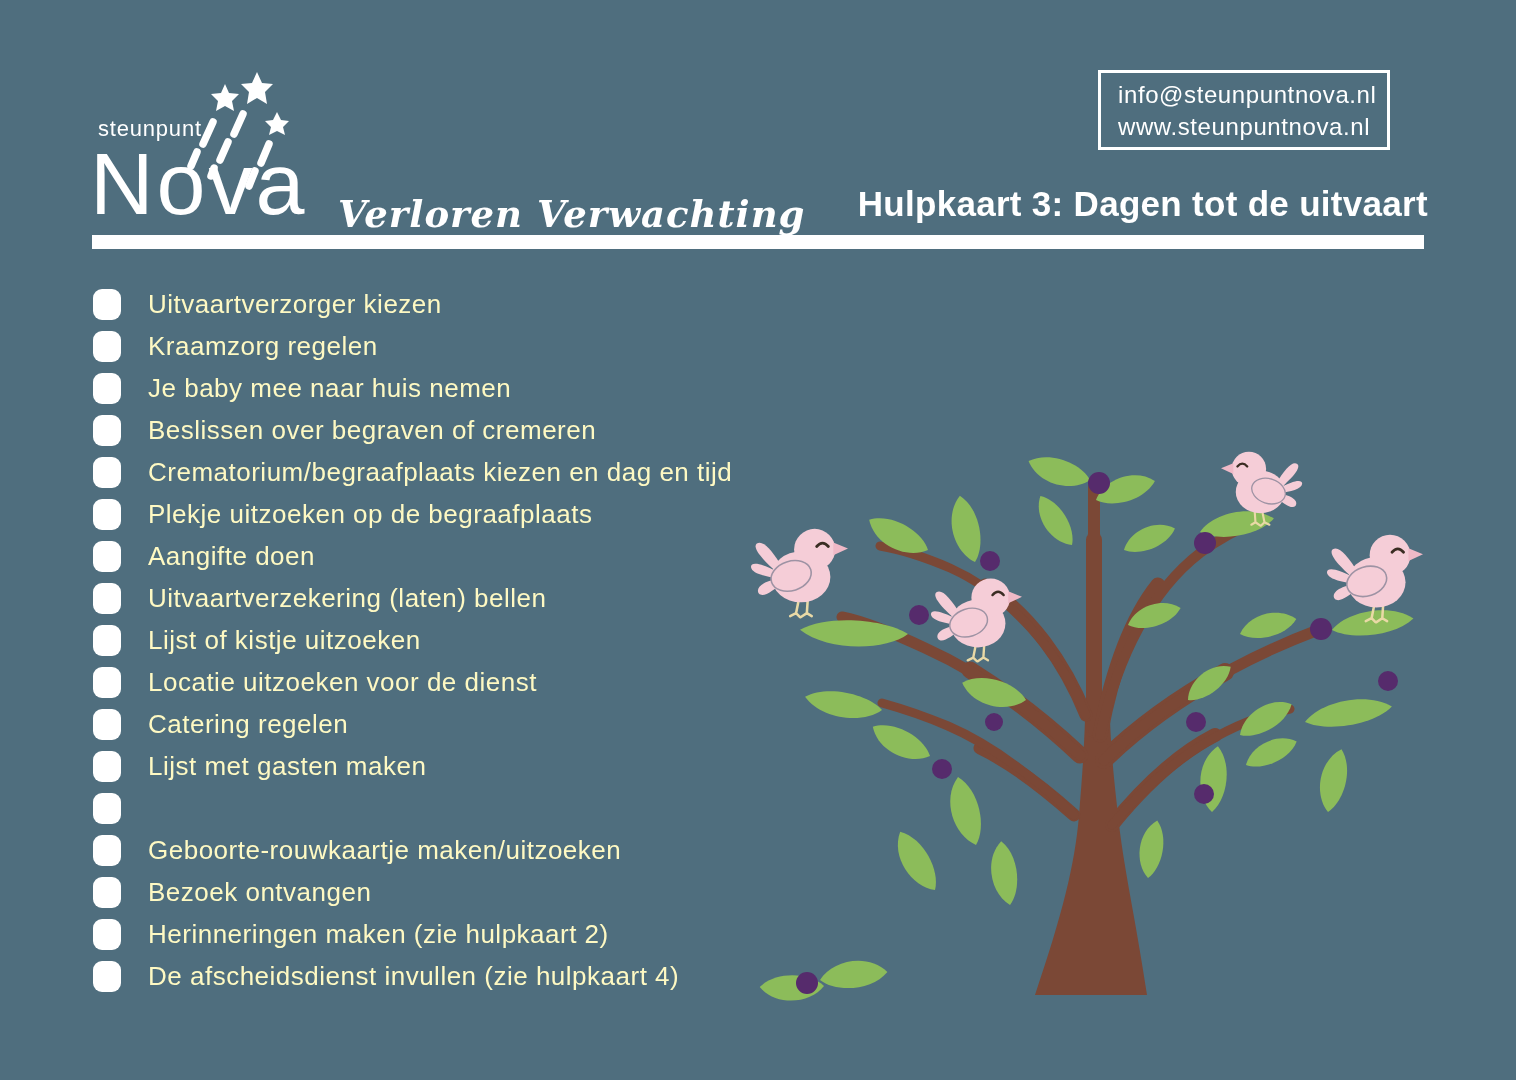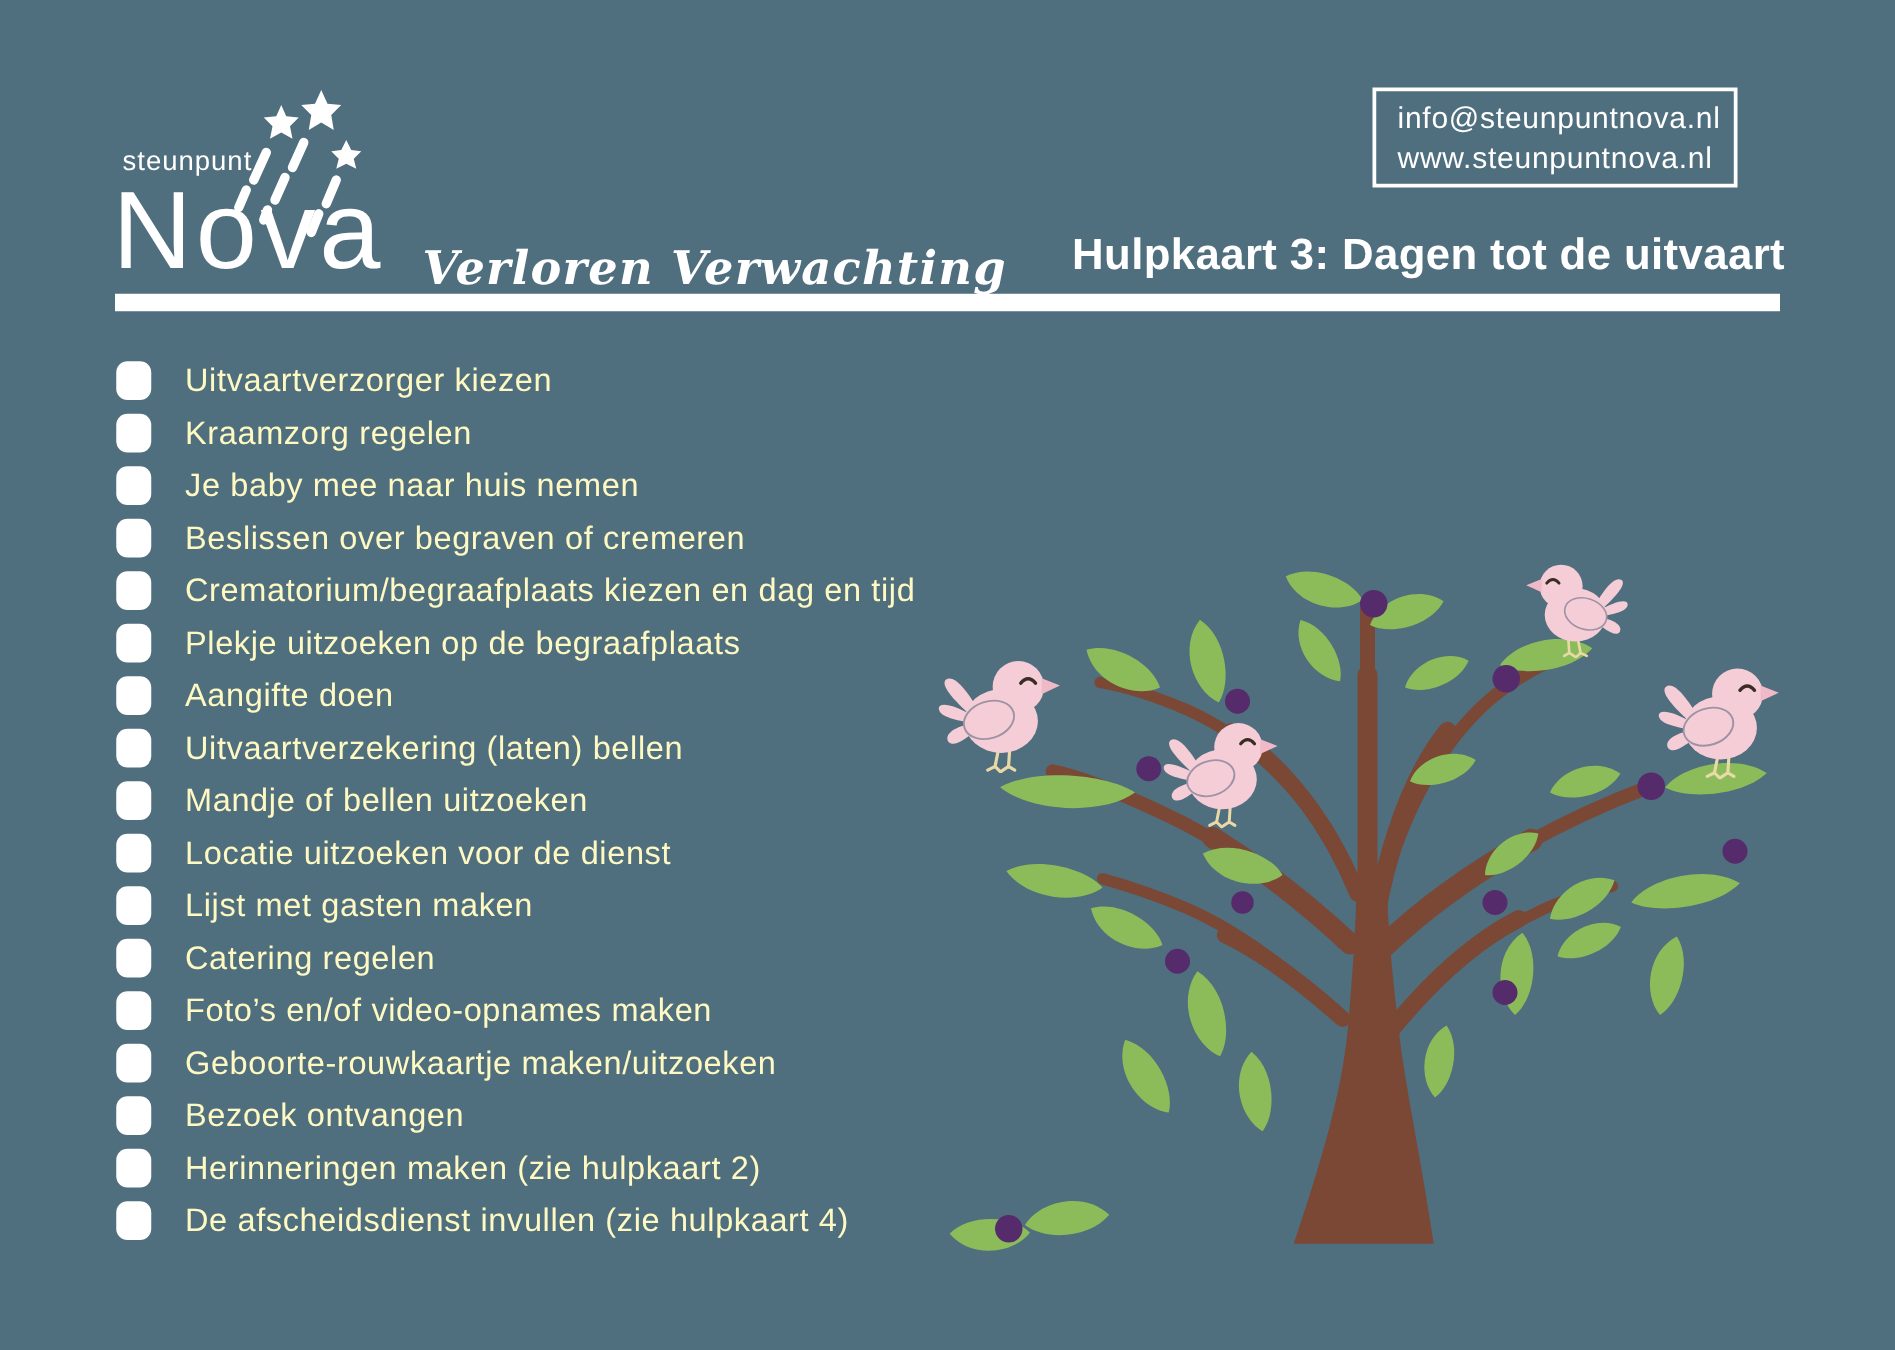--- a/index.html
+++ b/index.html
@@ -205,37 +205,36 @@
       <div class="row">
         <span class="checkbox"></span>
         <span class="row-label">Aangifte doen</span>
       </div>
       <div class="row">
         <span class="checkbox"></span>
         <span class="row-label">Uitvaartverzekering (laten) bellen</span>
       </div>
       <div class="row">
         <span class="checkbox"></span>
-        <span class="row-label">Mandje of bellen uitzoeken</span>
+        <span class="row-label">Lijst of kistje uitzoeken</span>
       </div>
       <div class="row">
         <span class="checkbox"></span>
         <span class="row-label">Locatie uitzoeken voor de dienst</span>
       </div>
       <div class="row">
         <span class="checkbox"></span>
+        <span class="row-label">Catering regelen</span>
+      </div>
+      <div class="row">
+        <span class="checkbox"></span>
         <span class="row-label">Lijst met gasten maken</span>
       </div>
       <div class="row">
         <span class="checkbox"></span>
-        <span class="row-label">Catering regelen</span>
-      </div>
-      <div class="row">
-        <span class="checkbox"></span>
-        <span class="row-label">Foto’s en/of video-opnames maken</span>
       </div>
       <div class="row">
         <span class="checkbox"></span>
         <span class="row-label">Geboorte-rouwkaartje maken/uitzoeken</span>
       </div>
       <div class="row">
         <span class="checkbox"></span>
         <span class="row-label">Bezoek ontvangen</span>
       </div>
       <div class="row">

